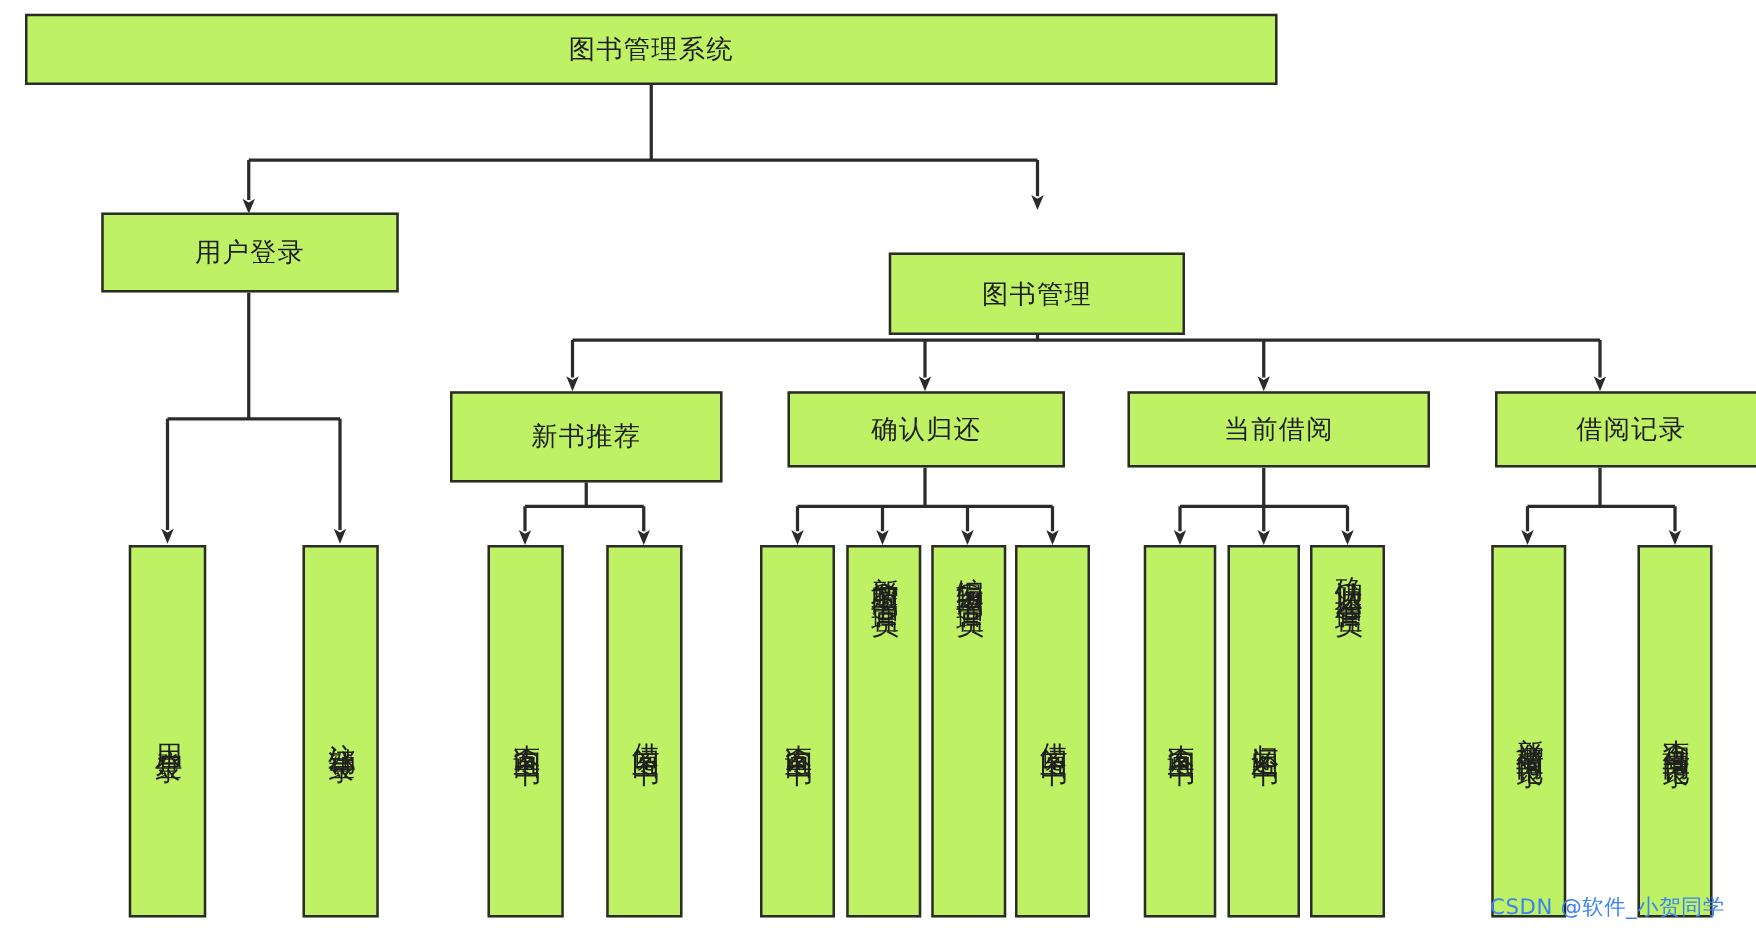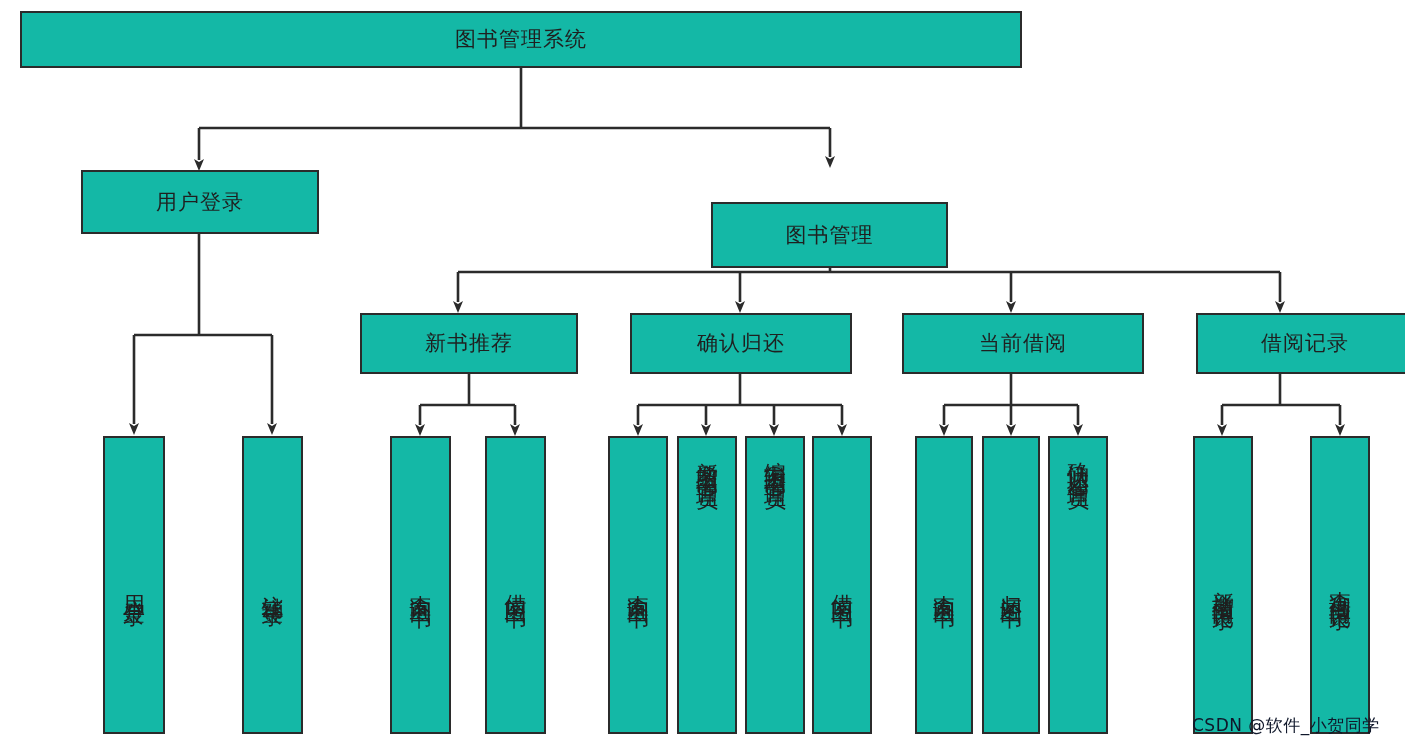--- a/index.html
+++ b/index.html
@@ -23,21 +23,21 @@
     left: 0;
     top: 0;
     width: 1405px;
     height: 747px;
     pointer-events: none;
   }
   .node {
     position: absolute;
     box-sizing: border-box;
     border: 2px solid #2b2b2b;
-    background: #14b8a6;
+    background: #bef264;
     display: flex;
     align-items: center;
     justify-content: center;
   }
   .node-label {
     font-size: 21px;
     line-height: 1.15;
     color: #1f1f1f;
     letter-spacing: 1px;
     white-space: nowrap;
@@ -58,21 +58,21 @@
   }
   .node.vertical.centered {
     align-items: center;
     padding-top: 0;
   }
   .watermark {
     position: absolute;
     left: 1192px;
     top: 714px;
     font-size: 17px;
-    color: #0f172a;
+    color: #3b82f6;
     letter-spacing: 0.5px;
     white-space: nowrap;
   }
 </style>
 </head>
 <body>
 
 <div id="canvas">
 
   <svg class="wires" viewBox="0 0 1405 747" xmlns="http://www.w3.org/2000/svg">
@@ -130,21 +130,21 @@
   </div>
 
   <div class="node" style="left:81px; top:170px; width:238px; height:64px;">
     <span class="node-label">用户登录</span>
   </div>
 
   <div class="node" style="left:711px; top:167px; width:237px; height:66px;margin-top:35px;">
     <span class="node-label">图书管理</span>
   </div>
 
-  <div class="node" style="left:360px; top:313px; width:218px; height:61px;">
+  <div class="node" style="left:360px; top:313px; width:218px; height:73px;">
     <span class="node-label">新书推荐</span>
   </div>
 
   <div class="node" style="left:630px; top:313px; width:222px; height:61px;">
     <span class="node-label">确认归还</span>
   </div>
 
   <div class="node" style="left:902px; top:313px; width:242px; height:61px;">
     <span class="node-label">当前借阅</span>
   </div>

